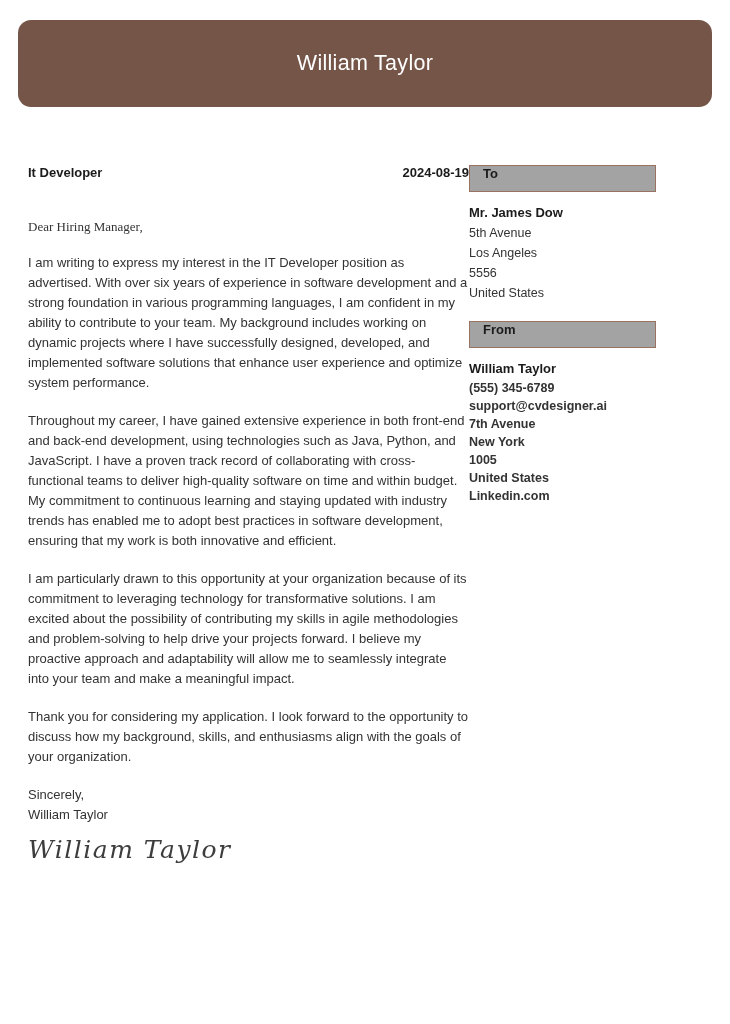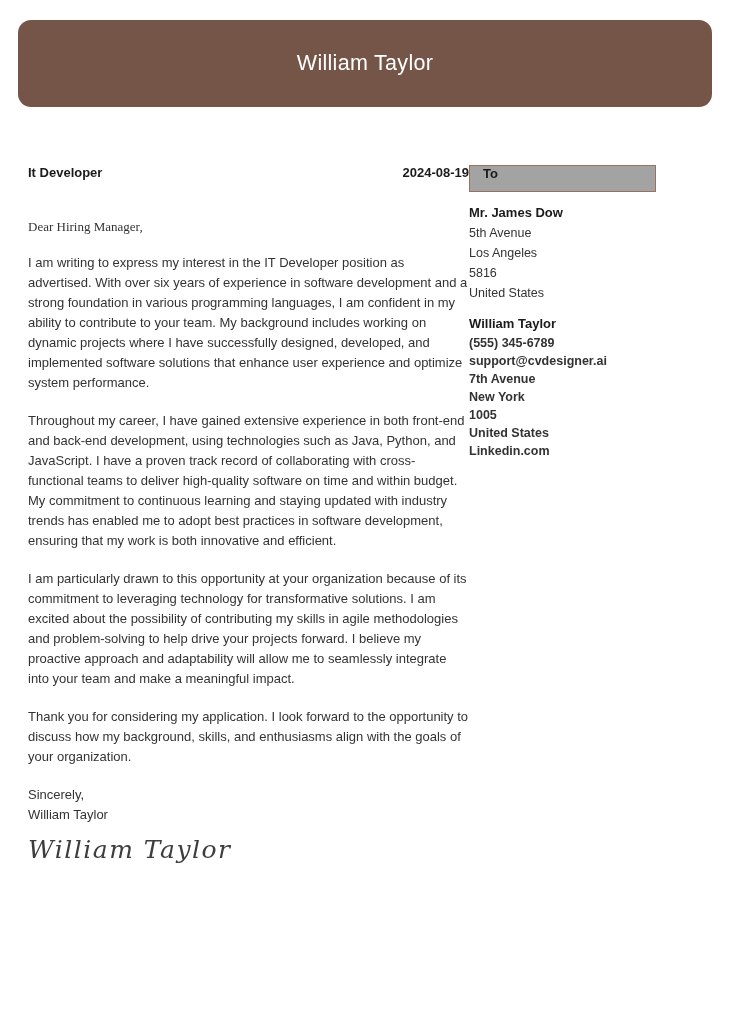--- a/index.html
+++ b/index.html
@@ -89,24 +89,27 @@
 
   <aside class="sidebar">
 
     <div class="label-box">
       <span>To</span>
     </div>
     <div class="address to-address">
       <div class="addr-name">Mr. James Dow</div>
       <div class="addr-line">5th Avenue</div>
       <div class="addr-line">Los Angeles</div>
-      <div class="addr-line">5816</div>
+      <div class="addr-line">5556</div>
       <div class="addr-line">United States</div>
     </div>
 
+    <div class="label-box from-box">
+      <span>From</span>
+    </div>
     <div class="address from-address">
       <div class="addr-name">William Taylor</div>
       <div class="addr-line">(555) 345-6789</div>
       <div class="addr-line">support@cvdesigner.ai</div>
       <div class="addr-line">7th Avenue</div>
       <div class="addr-line">New York</div>
       <div class="addr-line">1005</div>
       <div class="addr-line">United States</div>
       <div class="addr-line">Linkedin.com</div>
     </div>

